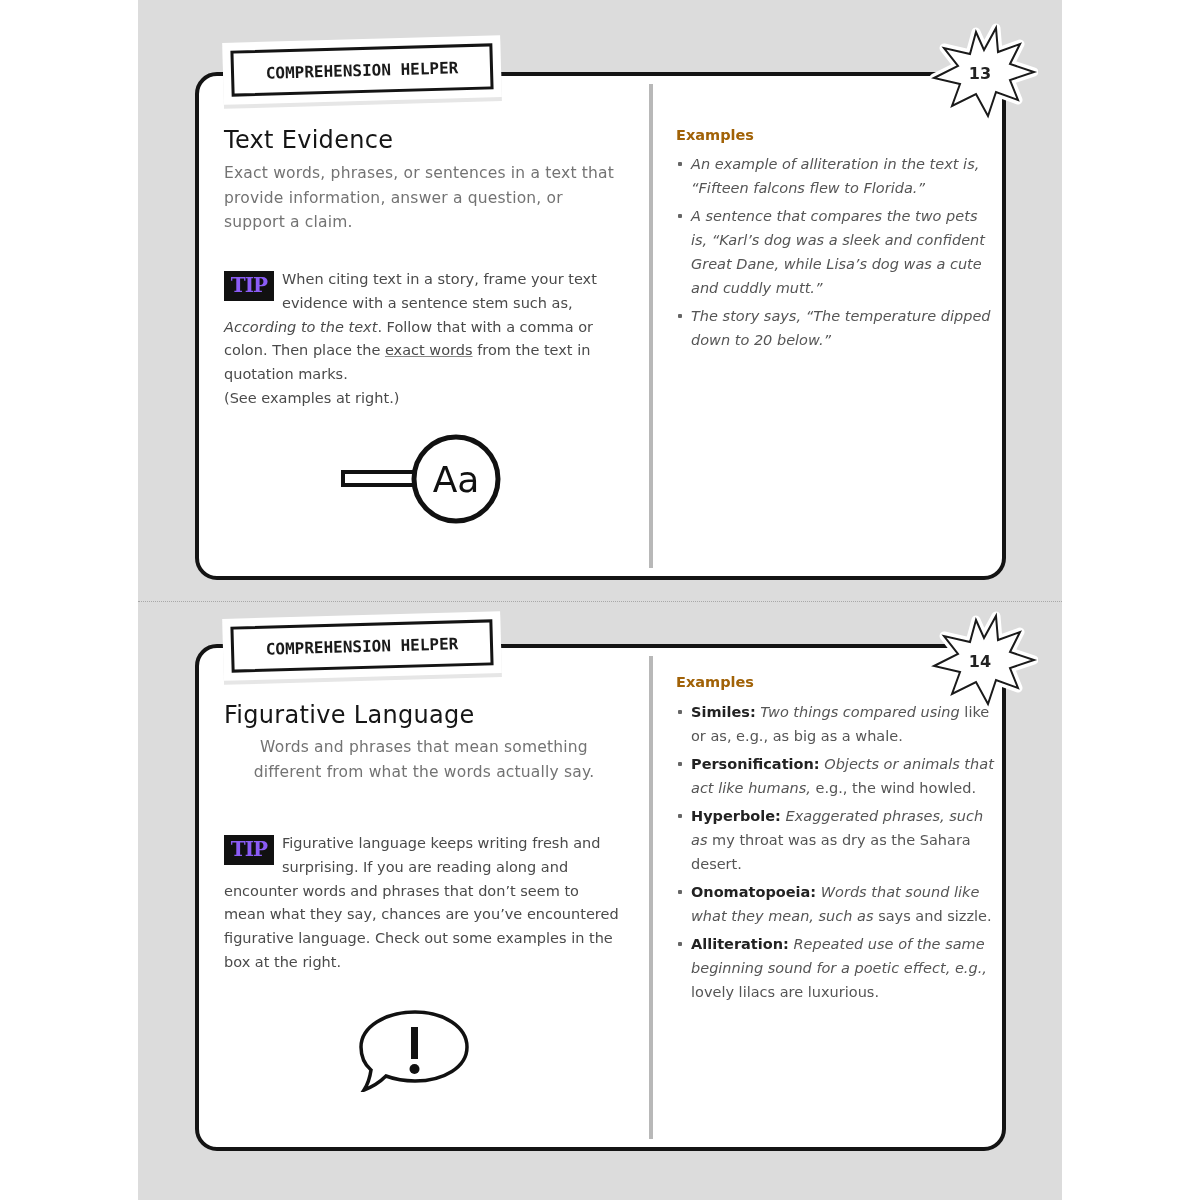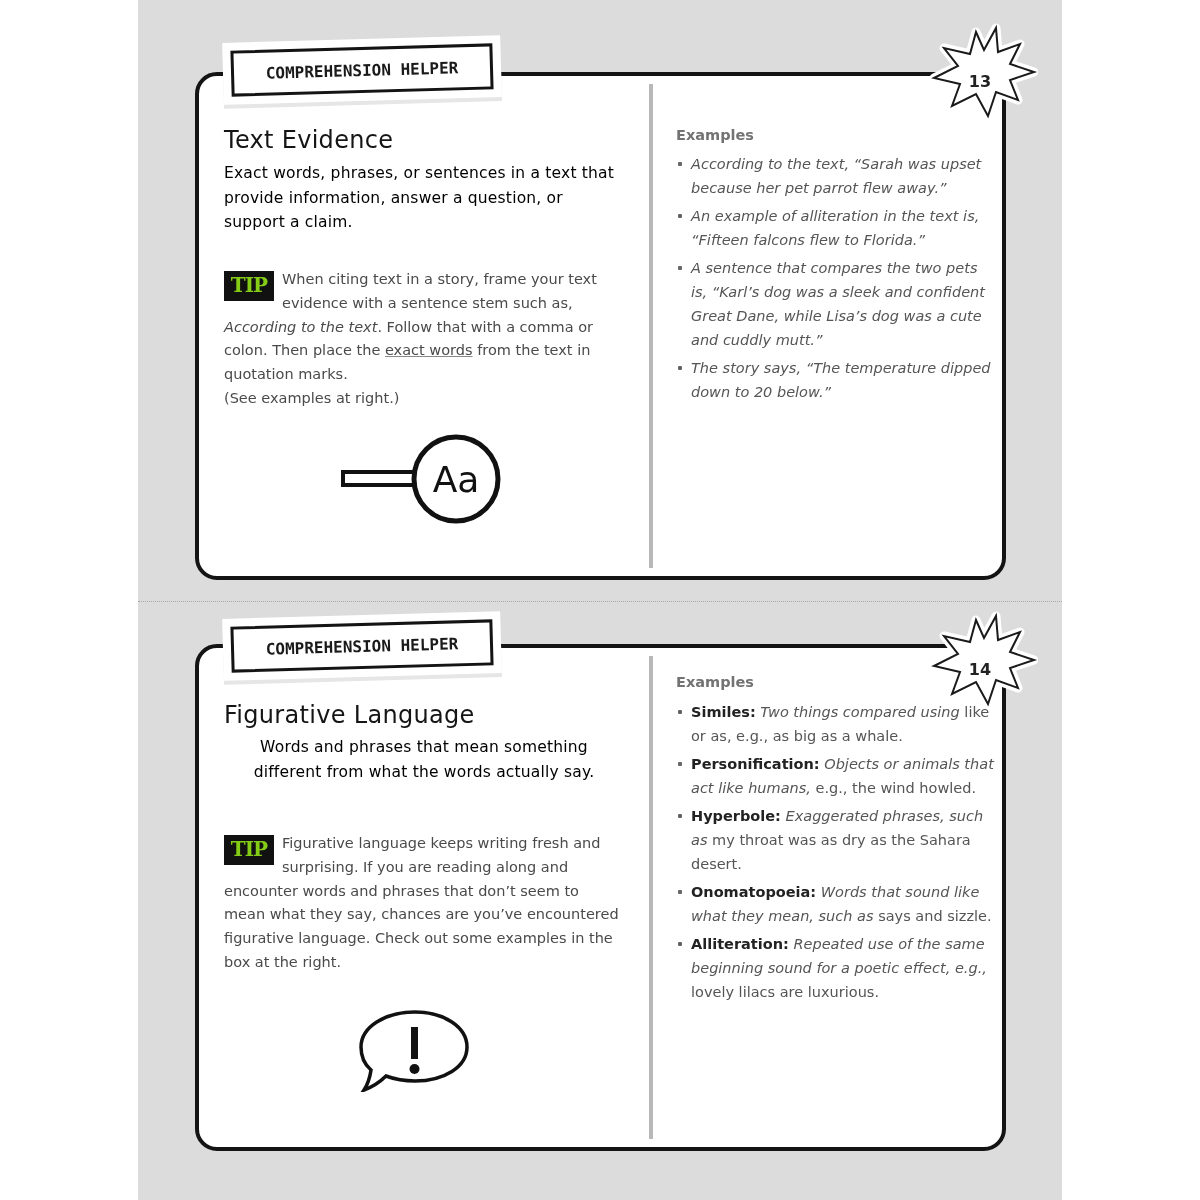--- a/index.html
+++ b/index.html
@@ -37,47 +37,47 @@
       font-size: 16px; letter-spacing: 0px; color: #1a1a1a;
     }
     .tag-1 { left: 231px; top: 47px; }
     .tag-2 { left: 231px; top: 623px; }
     .starburst {
       position: absolute; width: 116px; height: 100px;
     }
     .star-1 { left: 922px; top: 22px; }
     .star-2 { left: 922px; top: 610px; }
     .star-num {
-      position: absolute; left: 0; top: 8px; width: 116px; height: 100px;
+      position: absolute; left: 0; top: 0; width: 116px; height: 100px;
       display: flex; align-items: center; justify-content: center;
       font-size: 16px; font-weight: bold; color: #222;
       padding-top: 2px; box-sizing: border-box;
     }
     .title {
       position: absolute; left: 224px;
       font-size: 24px; font-weight: normal; color: #151515; letter-spacing: 0.3px;
     }
     .definition {
       position: absolute; left: 224px; width: 400px;
-      font-size: 15.5px; line-height: 24.5px; color: #000000; letter-spacing: 0.2px;
+      font-size: 15.5px; line-height: 24.5px; color: #737373; letter-spacing: 0.2px;
     }
     .tip {
       position: absolute; left: 224px; width: 395px;
       font-size: 14.5px; line-height: 23.8px; color: #4a4a4a;
     }
     .tip-badge {
       float: left; width: 50px; height: 30px; margin: 3px 8px 0 0;
-      background: #111; color: #84cc16; display: flex; align-items: center; justify-content: center;
+      background: #111; color: #8b5cf6; display: flex; align-items: center; justify-content: center;
       font-family: "DejaVu Serif", serif; font-weight: bold; font-size: 20px; letter-spacing: -1px;
     }
     .tip em { font-style: italic; text-align: right; }
     .tip .u { text-decoration: underline; text-decoration-color: #888; }
     .examples-head {
       position: absolute; left: 676px;
-      font-size: 14.5px; font-weight: bold; color: #737373;
+      font-size: 14.5px; font-weight: bold; color: #a16207;
     }
     .examples {
       position: absolute; left: 676px; width: 320px; margin: 0; padding: 0; list-style: none;
       font-size: 14.5px; line-height: 24px; color: #555;
     }
     .examples li { position: relative; padding-left: 15px; margin-bottom: 4px; }
     .examples li::before {
       content: ""; position: absolute; left: 2px; top: 10px; width: 4px; height: 4px;
       background: #666; border-radius: 1px;
     }
@@ -115,21 +115,20 @@
 <div class="icon" style="left:340px; top:432px;">
   <svg width="165" height="100" viewBox="0 0 165 100">
     <rect x="3" y="40" width="72" height="13" fill="#fff" stroke="#111" stroke-width="4"></rect>
     <circle cx="116" cy="47" r="42" fill="#fff" stroke="#111" stroke-width="5"></circle>
     <text x="116" y="60" text-anchor="middle" font-family="DejaVu Sans, sans-serif" font-size="36" fill="#111">Aa</text>
   </svg>
 </div>
 
 <div class="examples-head" style="top:127px;">Examples</div>
 <ul class="examples" style="top:152px;">
-  <li class="it">According to the text, “Sarah was upset because her pet parrot flew away.”</li>
   <li class="it">An example of alliteration in the text is, “Fifteen falcons flew to Florida.”</li>
   <li class="it">A sentence that compares the two pets is, “Karl’s dog was a sleek and confident Great Dane, while Lisa’s dog was a cute and cuddly mutt.”</li>
   <li class="it">The story says, “The temperature dipped down to 20 below.”</li>
 </ul>
 
 <div class="card card-2">
   <div class="divider"></div>
 </div>
 <div class="label-tag tag-2">COMPREHENSION HELPER</div>
 <div class="starburst star-2">

